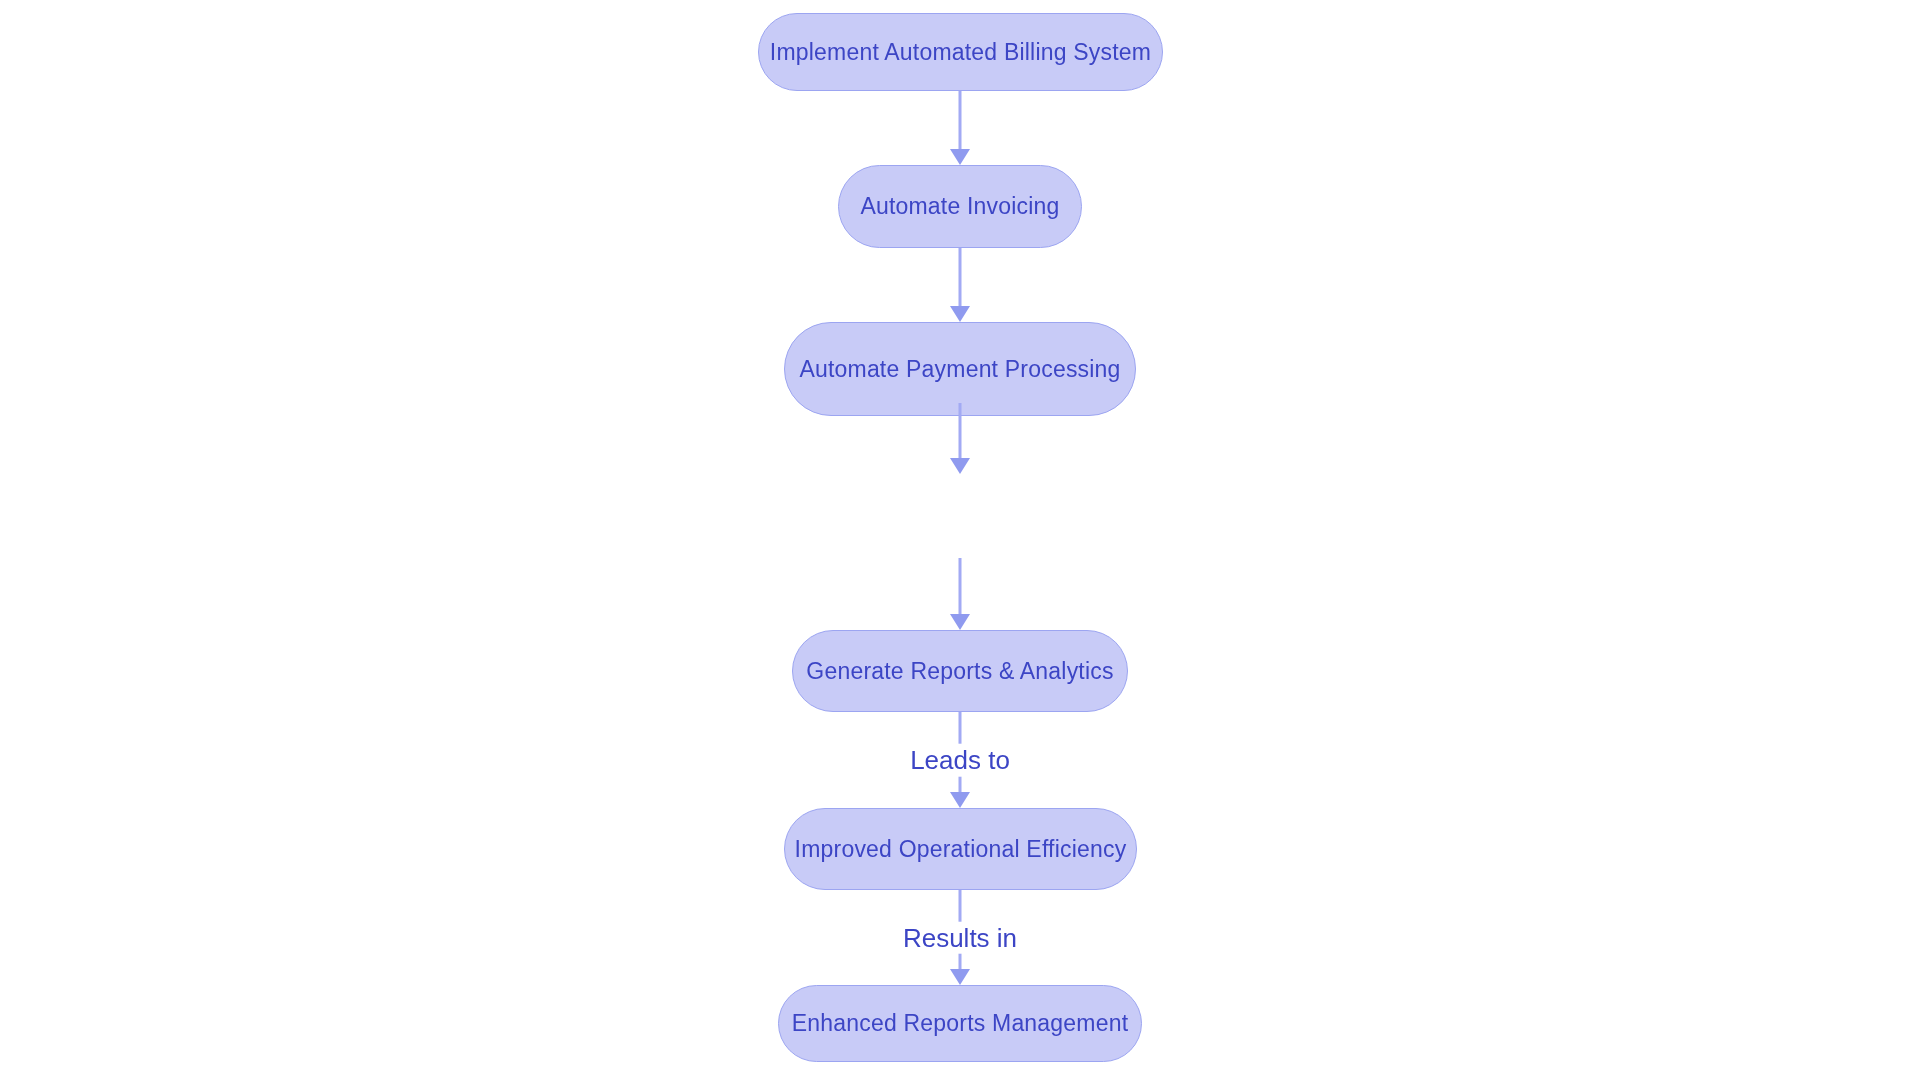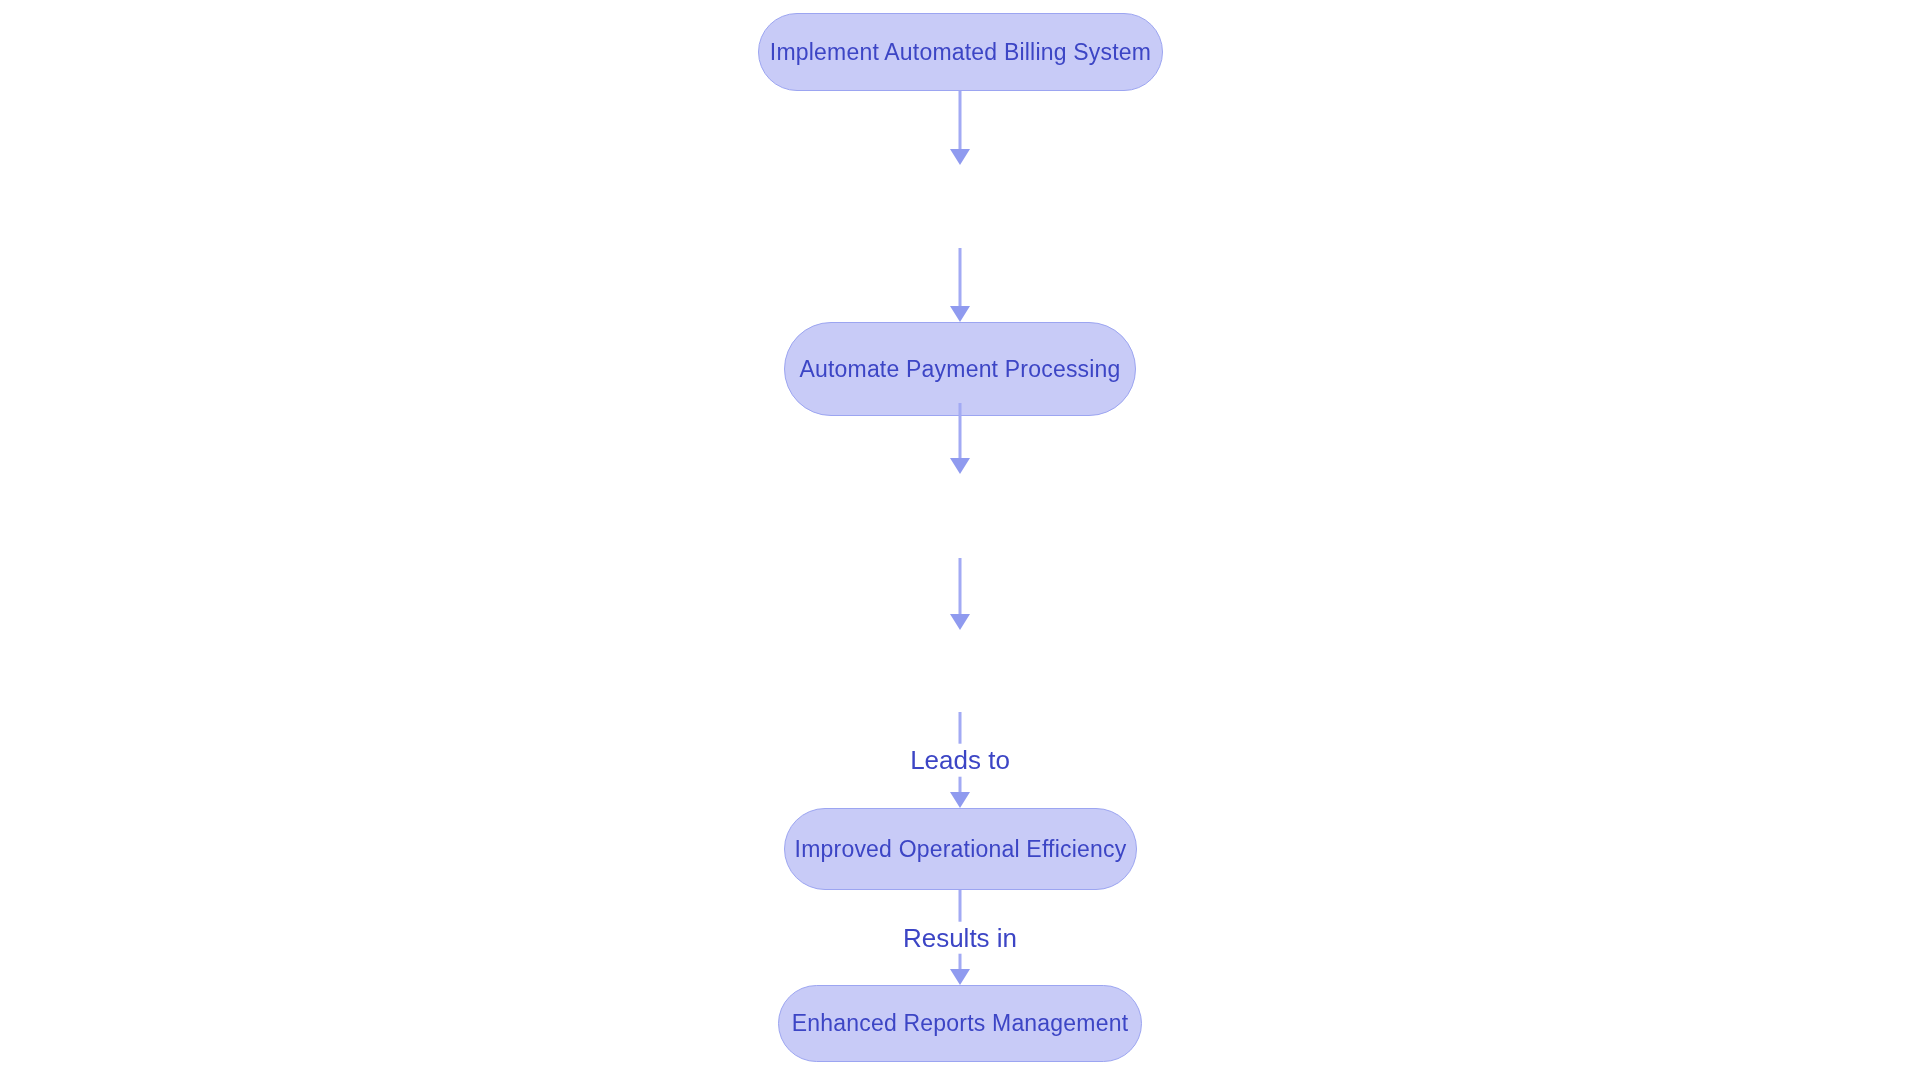--- a/index.html
+++ b/index.html
@@ -91,20 +91,23 @@
 
   <div class="node n1">
     <span>Implement Automated Billing System</span>
   </div>
 
   <div class="edge e1">
     <span class="line"></span>
     <span class="head"></span>
   </div>
 
+  <div class="node n2">
+    <span>Automate Invoicing</span>
+  </div>
 
   <div class="edge e2">
     <span class="line"></span>
     <span class="head"></span>
   </div>
 
   <div class="node n3">
     <span>Automate Payment Processing</span>
   </div>
 
@@ -112,20 +115,23 @@
     <span class="line"></span>
     <span class="head"></span>
   </div>
 
 
   <div class="edge e4">
     <span class="line"></span>
     <span class="head"></span>
   </div>
 
+  <div class="node n5">
+    <span>Generate Reports &amp; Analytics</span>
+  </div>
 
   <div class="edge e5">
     <span class="line"></span>
     <span class="head"></span>
     <span class="label">Leads to</span>
   </div>
 
   <div class="node n6">
     <span>Improved Operational Efficiency</span>
   </div>

